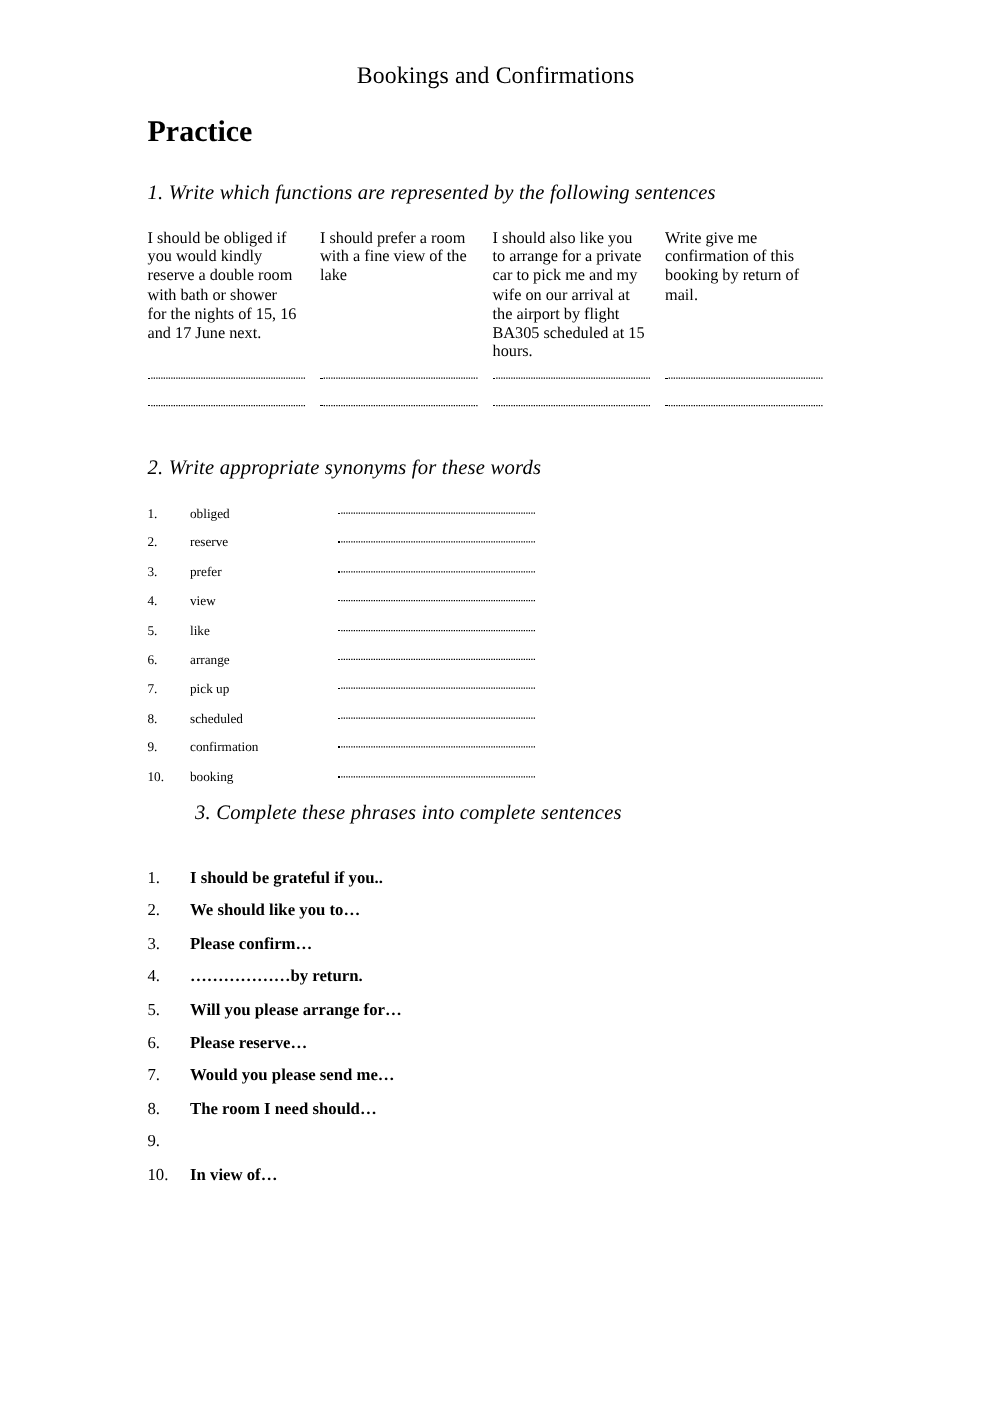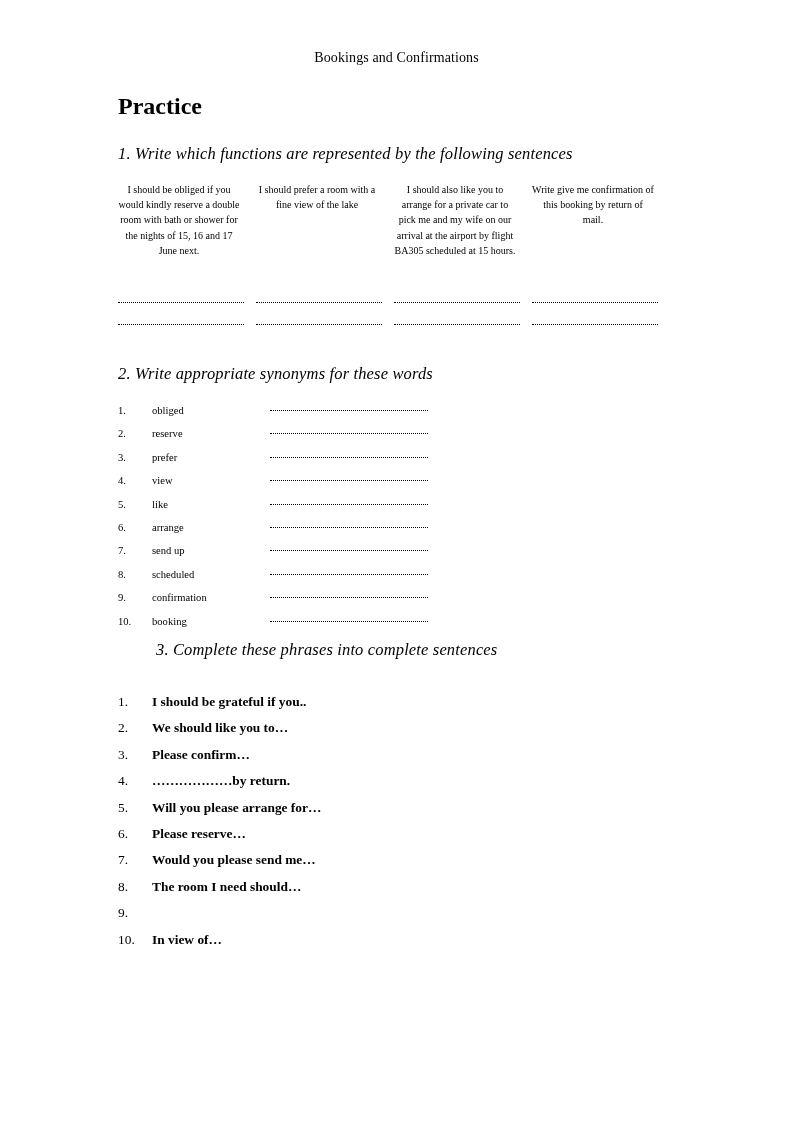--- a/index.html
+++ b/index.html
@@ -21,21 +21,21 @@
     inset: 0;
   }
 
   
   .doc-title {
     position: absolute;
     top: 50px;
     left: 0;
     width: 793px;
     text-align: center;
-    font-size: 14px;
+    font-size: 19px;
     font-weight: normal;
     letter-spacing: 0.1px;
     font-family: "Liberation Serif", "DejaVu Serif", serif;
   }
 
   
   .practice-heading {
     position: absolute;
     top: 94px;
     left: 118px;
@@ -65,24 +65,23 @@
     top: 182px;
     left: 118px;
     width: 560px;
     display: flex;
     gap: 0;
   }
   .sentence-col {
     width: 138px;
     padding-right: 16px;
     box-sizing: border-box;
-    font-size: 10px;
+    font-size: 13px;
     line-height: 15.2px;
     font-family: "Liberation Serif", "DejaVu Serif", serif;
-    text-align: center;
   }
 
   
   .dots-rows {
     position: absolute;
     top: 293px;
     left: 118px;
     width: 560px;
   }
   .dots-row {
@@ -245,21 +244,21 @@
     </div>
     <div class="syn-row">
       <span class="syn-num">6.</span>
       <span class="syn-word">arrange</span>
       <span class="syn-dots">
           <span class="dotline" style="display:block;"></span>
         </span>
     </div>
     <div class="syn-row">
       <span class="syn-num">7.</span>
-      <span class="syn-word">send up</span>
+      <span class="syn-word">pick up</span>
       <span class="syn-dots">
           <span class="dotline" style="display:block;"></span>
         </span>
     </div>
     <div class="syn-row">
       <span class="syn-num">8.</span>
       <span class="syn-word">scheduled</span>
       <span class="syn-dots">
           <span class="dotline" style="display:block;"></span>
         </span>

